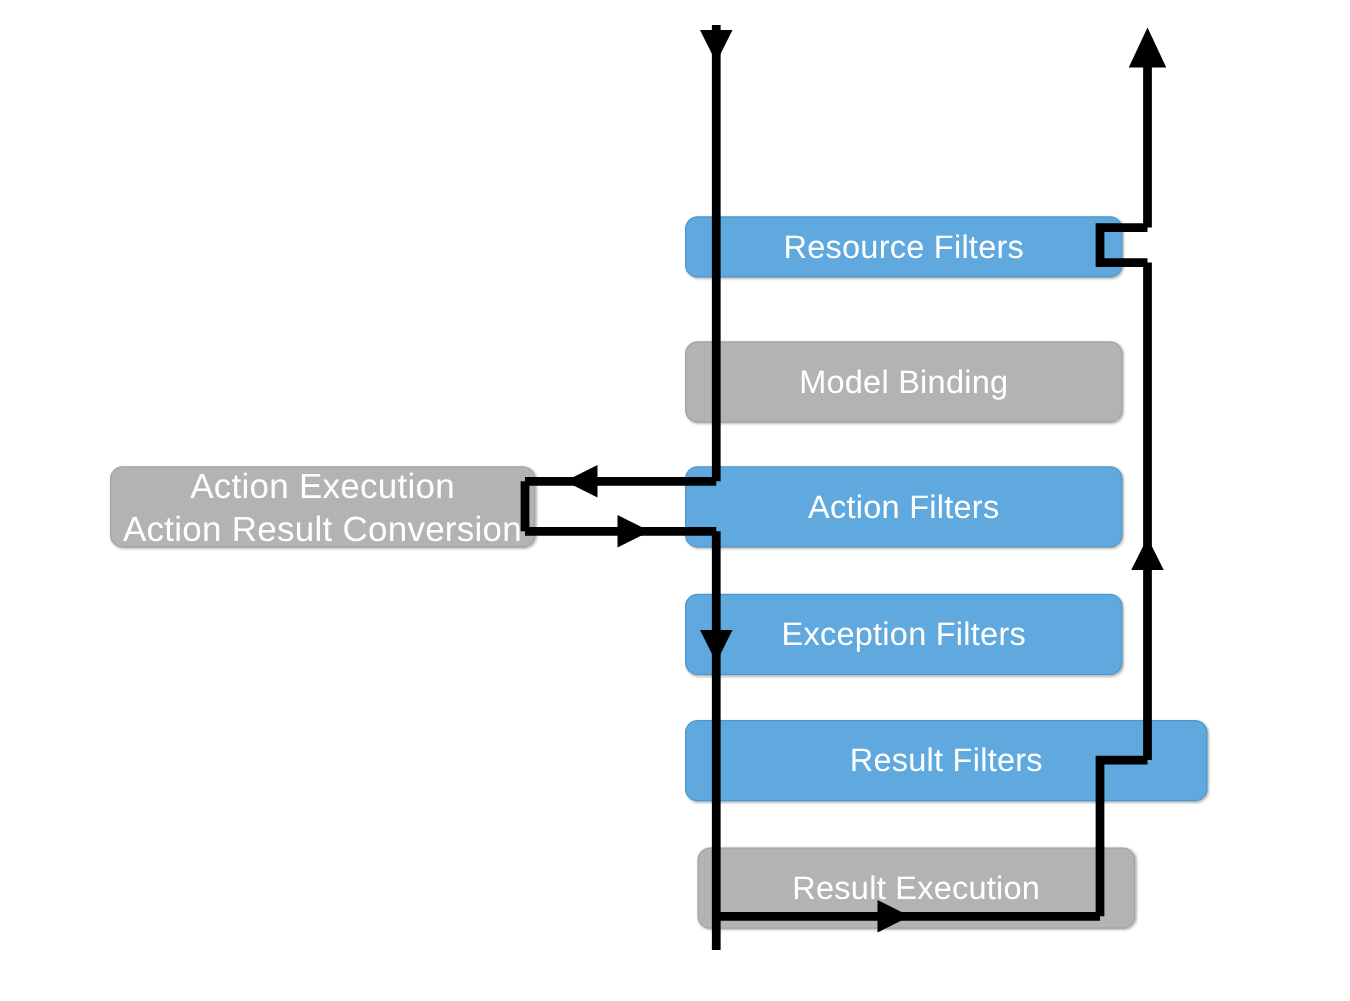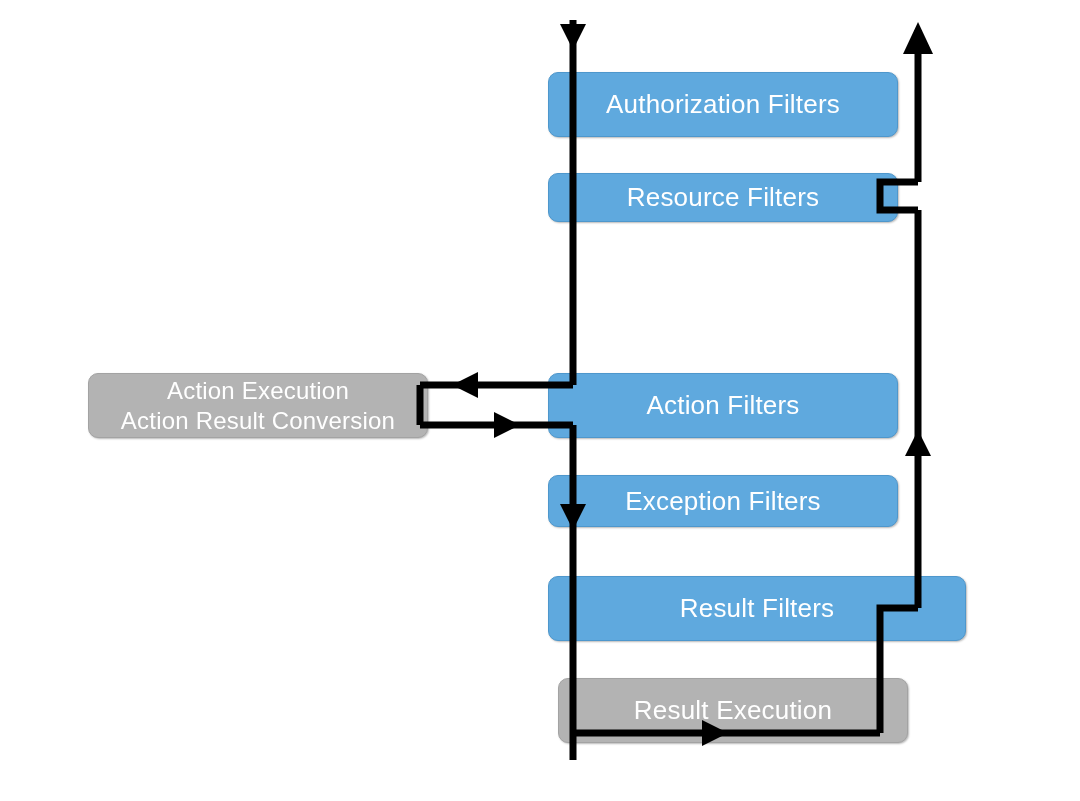--- a/index.html
+++ b/index.html
@@ -67,46 +67,46 @@
   #edges .head {
     fill: #000000;
     stroke: none;
   }
 </style>
 </head>
 <body>
 
 <div id="canvas">
 
-  <div class="node blue" style="left:548px; top:72px; width:350px; height:65px;">
-    <span class="node-label">Authorization Filters</span>
-  </div>
 
   <div class="node blue" style="left:548px; top:173px; width:350px; height:49px;">
     <span class="node-label">Resource Filters</span>
   </div>
 
+  <div class="node gray" style="left:548px; top:273px; width:350px; height:65px;">
+    <span class="node-label">Model Binding</span>
+  </div>
 
   <div class="node blue" style="left:548px; top:373px; width:350px; height:65px;">
     <span class="node-label">Action Filters</span>
   </div>
 
-  <div class="node blue" style="left:548px; top:475px; width:350px; height:52px;">
+  <div class="node blue" style="left:548px; top:475px; width:350px; height:65px;">
     <span class="node-label">Exception Filters</span>
   </div>
 
   <div class="node blue" style="left:548px; top:576px; width:418px; height:65px;">
     <span class="node-label">Result Filters</span>
   </div>
 
   <div class="node gray" style="left:548px; top:678px; width:350px; height:65px;margin-left:10px;">
     <span class="node-label">Result Execution</span>
   </div>
 
-  <div class="node gray" style="left:88px; top:373px; width:340px; height:65px; font-size:24px;">
+  <div class="node gray" style="left:88px; top:373px; width:340px; height:65px; font-size:28px;">
     <span class="node-label">Action Execution
 Action Result Conversion</span>
   </div>
 
   <svg id="edges" viewBox="0 0 1080 801" width="1080" height="801">
 
     <g>
       <path class="wire" d="M 573 20 L 573 385"></path>
       <polygon class="head" points="573,50 560,24 586,24"></polygon>
     </g>

